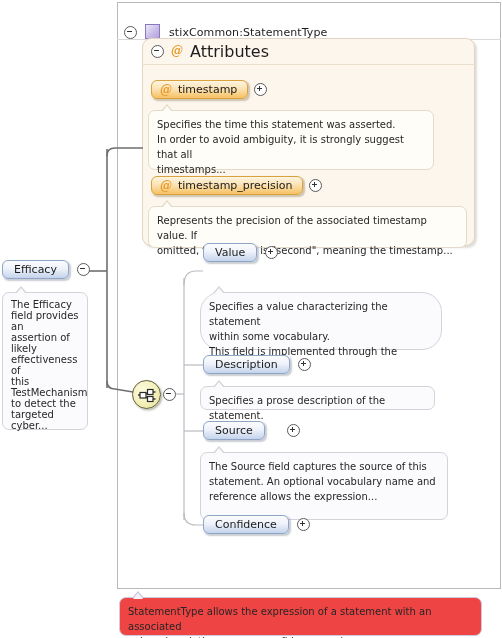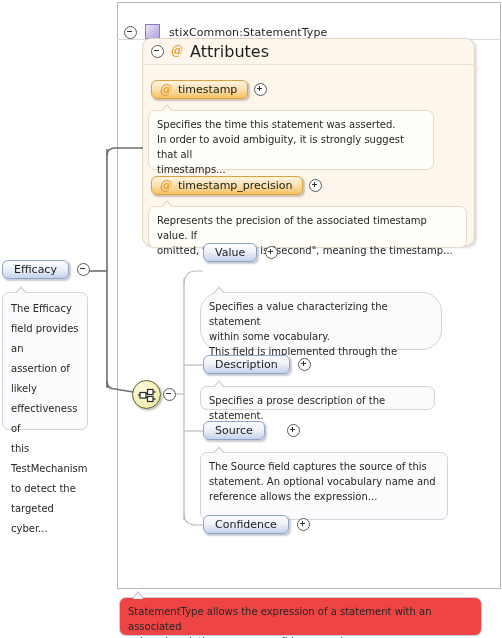--- a/index.html
+++ b/index.html
@@ -206,21 +206,21 @@
 
   <div class="eff-wrap">
     <span class="pill elem">
       <span>Efficacy</span>
     </span>
     <span style="display:inline-flex;margin-left:2px;">
         <span class="pm"></span>
       </span>
   </div>
 
-  <div class="anno" style="left:2px;top:292px;width:86px;height:138px;line-height:20px;">The Efficacy
+  <div class="anno" style="left:2px;top:292px;width:86px;height:138px;line-height:11px;">The Efficacy
 field provides an
 assertion of
 likely
 effectiveness of
 this
 TestMechanism
 to detect the
 targeted cyber...</div>
 
   <div class="seq-icon">

